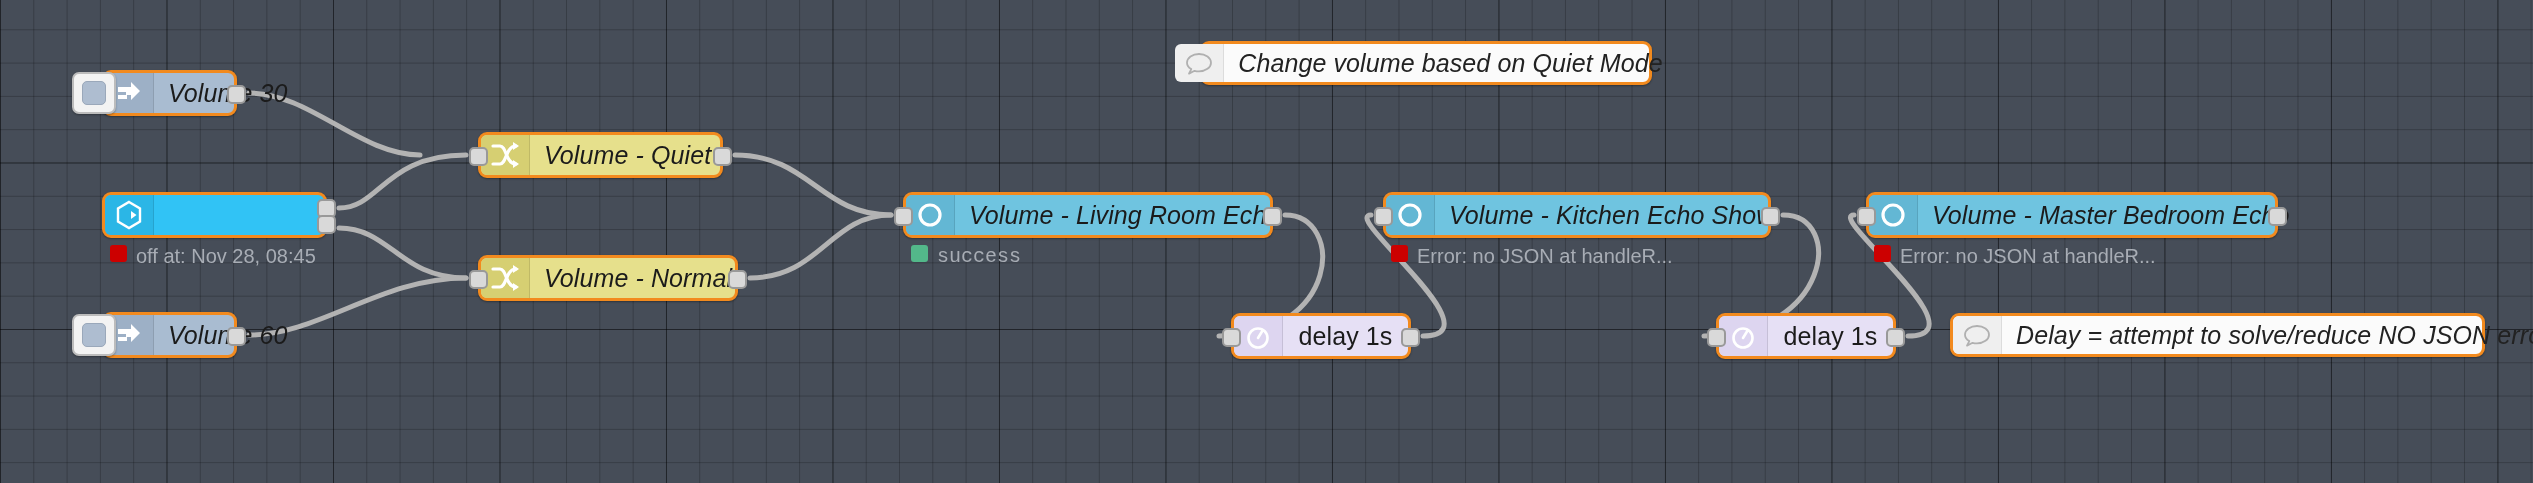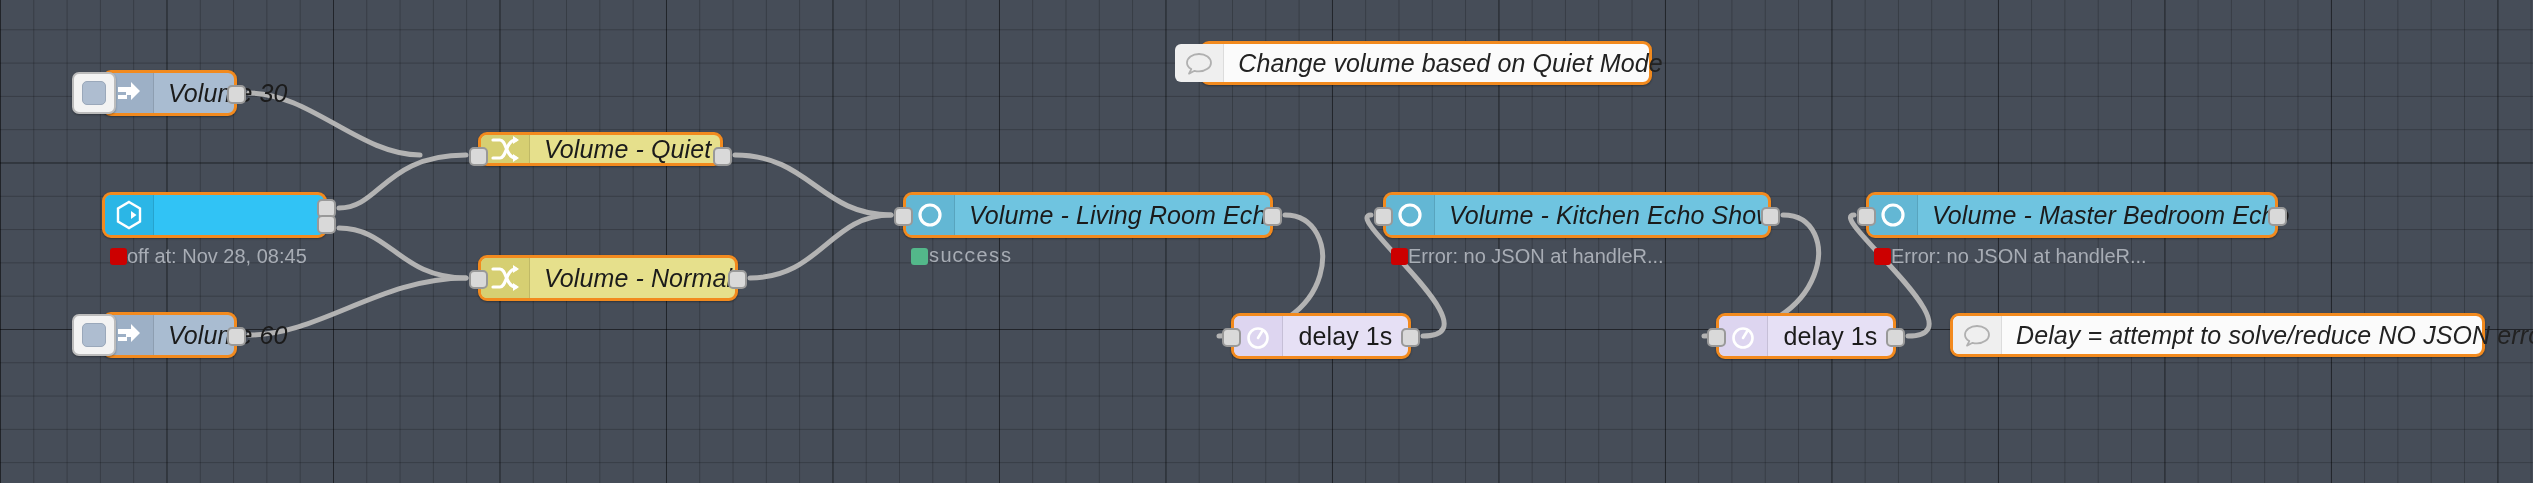--- a/index.html
+++ b/index.html
@@ -50,21 +50,21 @@
   
   .port{
     position:absolute;width:19px;height:19px;background:#d9d9d9;
     border:2px solid #999;border-radius:5px;box-sizing:border-box;z-index:6;
   }
   .port.in{left:-12px;}
   .port.out{right:-12px;}
 
   
   .status{
-    position:absolute;display:flex;align-items:center;
+    position:absolute;display:flex;gap:9px;
     font-size:20px;color:#a8adb5;font-style:normal;white-space:nowrap;z-index:4;
   }
   .status .dot{width:17px;height:17px;border-radius:3px;display:block;}
 
   
   .inject-btn{
     position:absolute;left:-33px;top:-1px;width:40px;height:38px;
     background:#f3f3f3;border:2px solid #bcbcbc;border-radius:7px;
     display:flex;align-items:center;justify-content:center;z-index:4;
     box-shadow:0 1px 2px rgba(0,0,0,.3);
@@ -139,21 +139,21 @@
         </div>
         <div class="icon-box">
           <svg class="glyph" width="30" height="30" viewBox="0 0 30 30">
             <path d="M4 9 h13 v-5 l9 9 -9 9 v-5 h-5 v-3 h-8 z" fill="#ffffff"></path>
             <path d="M4 17 h9 v4 h-9 z" fill="#ffffff"></path>
           </svg>
         </div>
         <div class="label">Volume 60</div>
         <span class="port out" style="top: 12px;"></span>
       </div>
-      <div class="node n-switch" style="left: 478px; top: 132px; width: 245px; height: 34px;">
+      <div class="node n-switch" style="left: 478px; top: 132px; width: 245px; height: 46px;">
         <div class="icon-box">
           <svg class="glyph" width="30" height="30" viewBox="0 0 30 30">
             <path d="M3 6 L10 6 C14 6 15 12 18 18 C20 22 22 24 26 24" stroke="#fff" stroke-width="3.2" fill="none" stroke-linecap="round"></path>
             <path d="M3 24 L10 24 C14 24 15 18 18 12 C20 8 22 6 26 6" stroke="#fff" stroke-width="3.2" fill="none" stroke-linecap="round"></path>
             <path d="M23 2 L29 6 L23 10 z" fill="#fff"></path>
             <path d="M23 20 L29 24 L23 28 z" fill="#fff"></path>
           </svg>
         </div>
         <div class="label">Volume - Quiet</div>
         <span class="port in" style="top: 12px;"></span>

